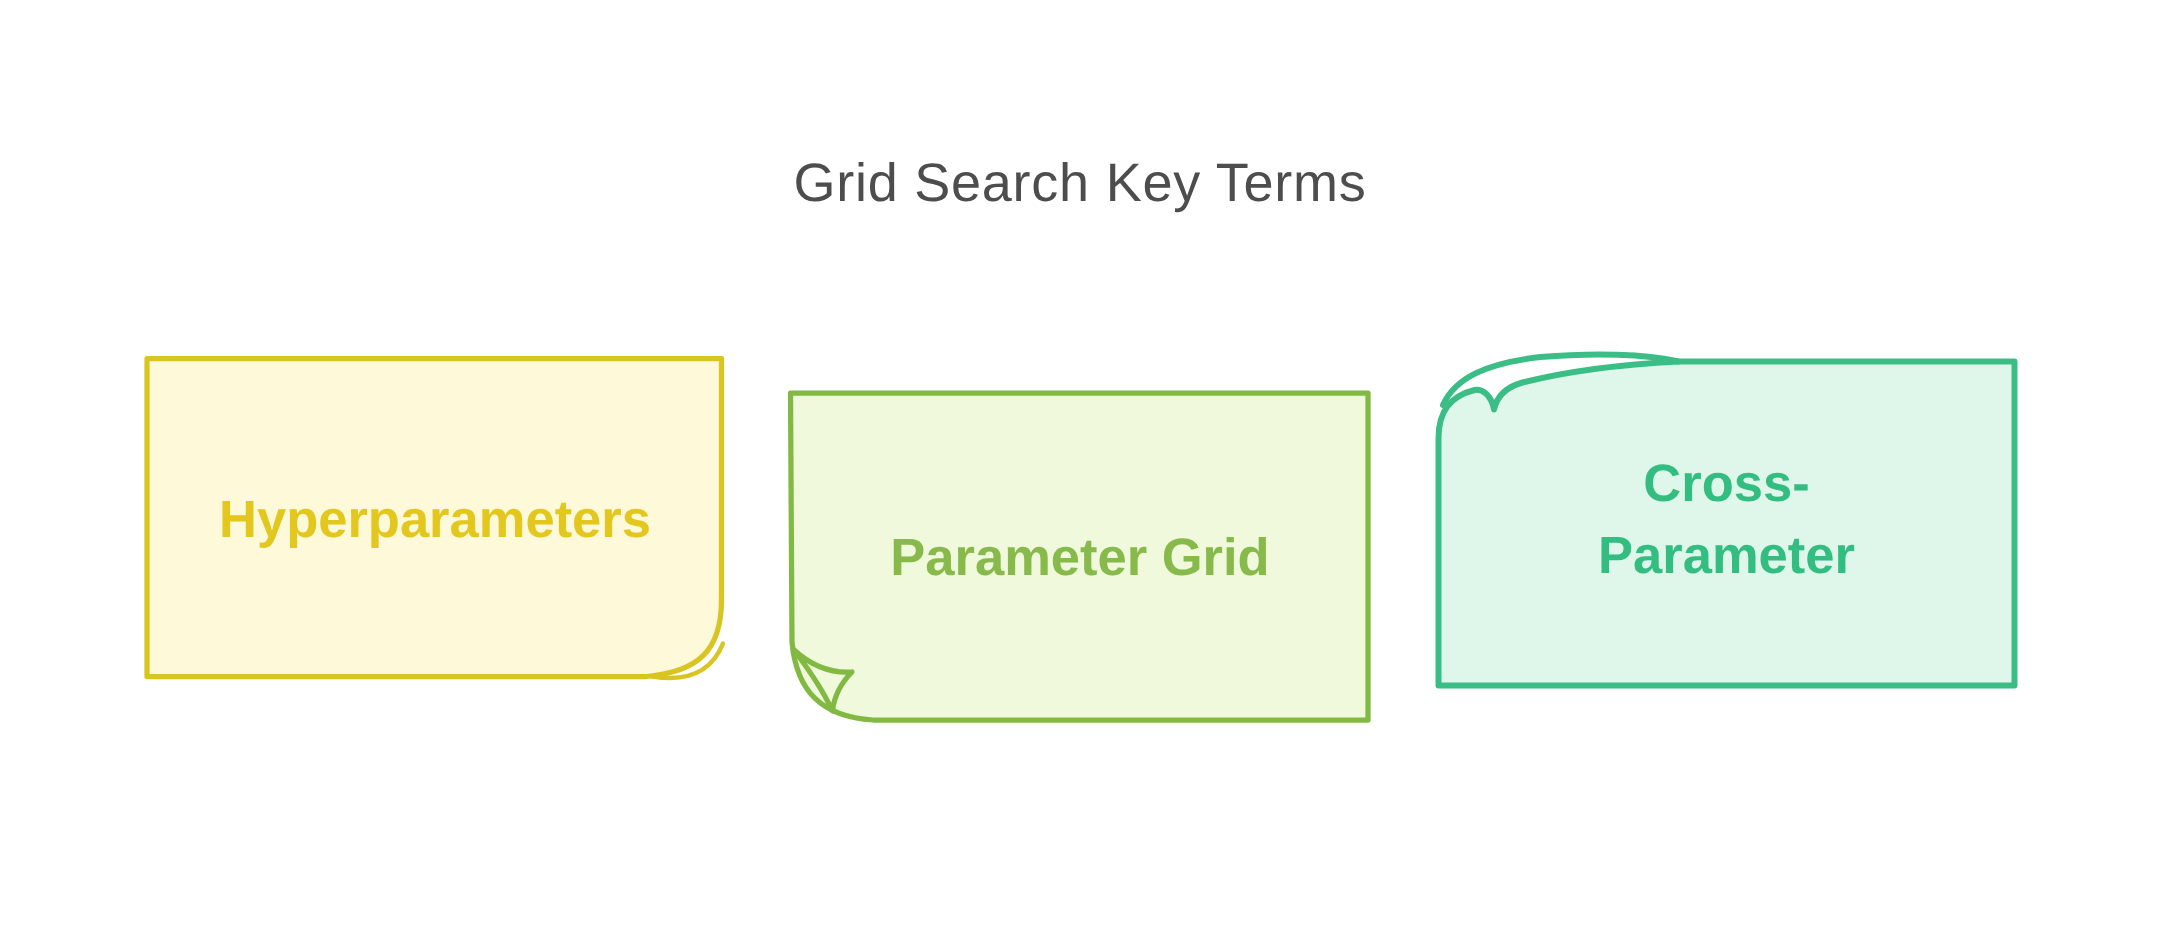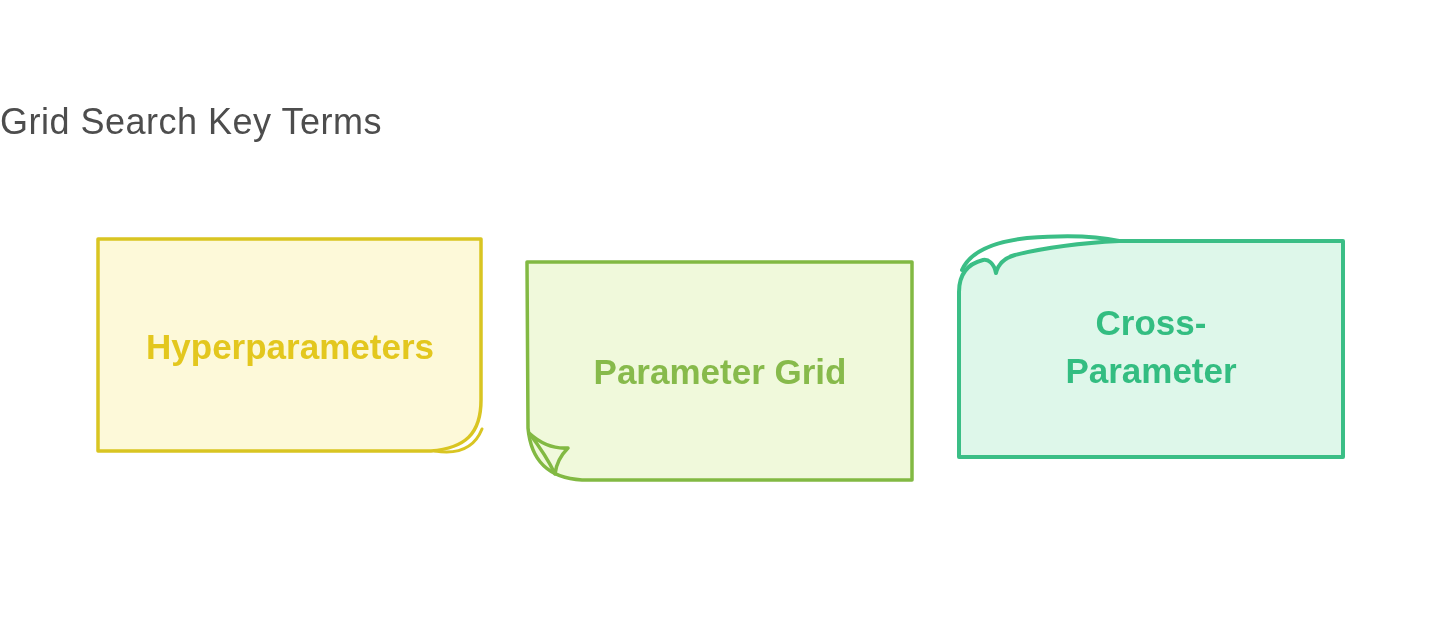--- a/index.html
+++ b/index.html
@@ -13,21 +13,21 @@
     width: 1440px;
     height: 624px;
     background: var(--bg, #ffffff);
     overflow: hidden;
   }
   .diagram-title {
     position: absolute;
     left: 0;
     top: 101px;
     width: 1440px;
-    text-align: left;
+    text-align: center;
     font-size: 36px;
     font-weight: 400;
     color: var(--title-color, #4d4d4d);
     letter-spacing: 0.5px;
     margin: 0;
   }
   .note {
     position: absolute;
   }
   .note svg {

